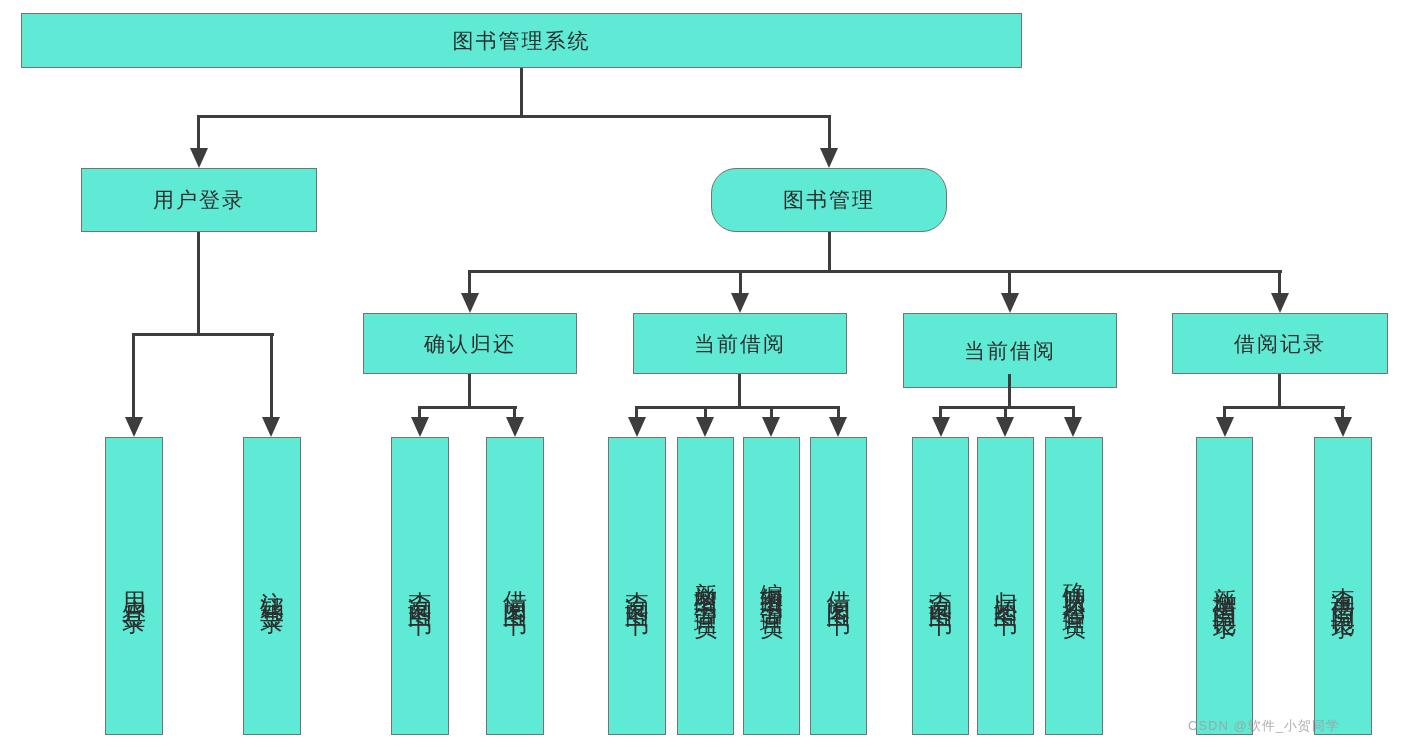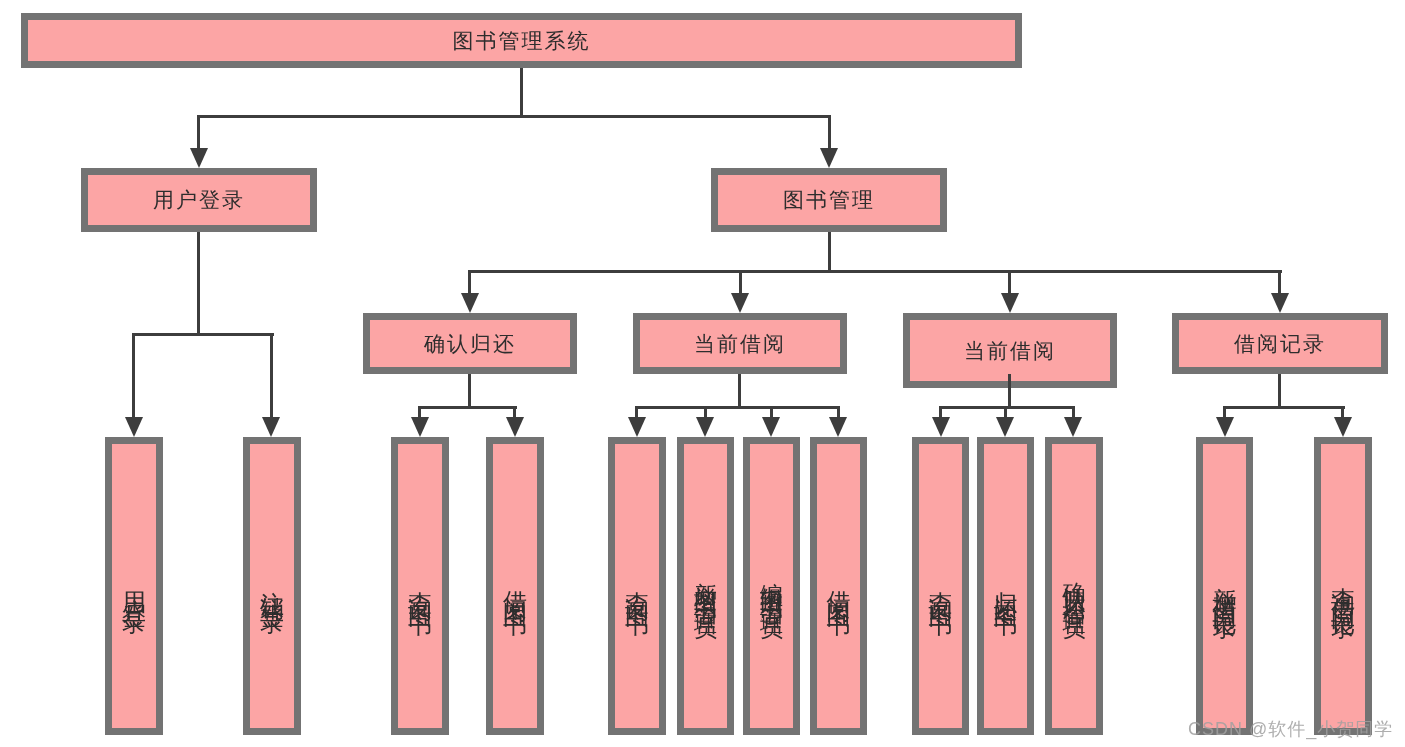--- a/index.html
+++ b/index.html
@@ -6,22 +6,22 @@
   #canvas{
     position:relative;
     width:1405px;height:747px;
     background:#ffffff;
     font-family:"Liberation Sans","DejaVu Sans",sans-serif;
     overflow:hidden;
   }
   .node{
     position:absolute;
     box-sizing:border-box;
-    border:7px solid #737373;
-    background:#fca5a5;
+    border:1px solid #737373;
+    background:#5eead4;
     display:flex;
     align-items:center;
     justify-content:center;
     color:#2d2d2d;
   }
   .node .hlabel{
     font-size:21px;
     letter-spacing:2px;
     white-space:nowrap;
   }
@@ -39,40 +39,40 @@
   .arrow{
     position:absolute;
     width:0;height:0;
     border-left:9px solid transparent;
     border-right:9px solid transparent;
     border-top:20px solid #3d3d3d;
   }
   .watermark{
     position:absolute;
     left:1188px;top:717px;
-    font-size:18px;
+    font-size:13px;
     color:rgba(160,160,160,0.85);
     letter-spacing:1px;
     white-space:nowrap;
   }
 </style>
 </head>
 <body>
 
 <div id="canvas">
 
   <div class="node" style="left:21px;top:13px;width:1001px;height:55px;">
     <span class="hlabel">图书管理系统</span>
   </div>
 
   <div class="node" style="left:81px;top:168px;width:236px;height:64px;">
     <span class="hlabel">用户登录</span>
   </div>
 
-  <div class="node" style="left:711px;top:168px;width:236px;height:64px;">
+  <div class="node" style="left:711px;top:168px;width:236px;height:64px;border-radius:25px;">
     <span class="hlabel">图书管理</span>
   </div>
 
   <div class="node" style="left:363px;top:313px;width:214px;height:61px;">
     <span class="hlabel">确认归还</span>
   </div>
 
   <div class="node" style="left:633px;top:313px;width:214px;height:61px;">
     <span class="hlabel">当前借阅</span>
   </div>

